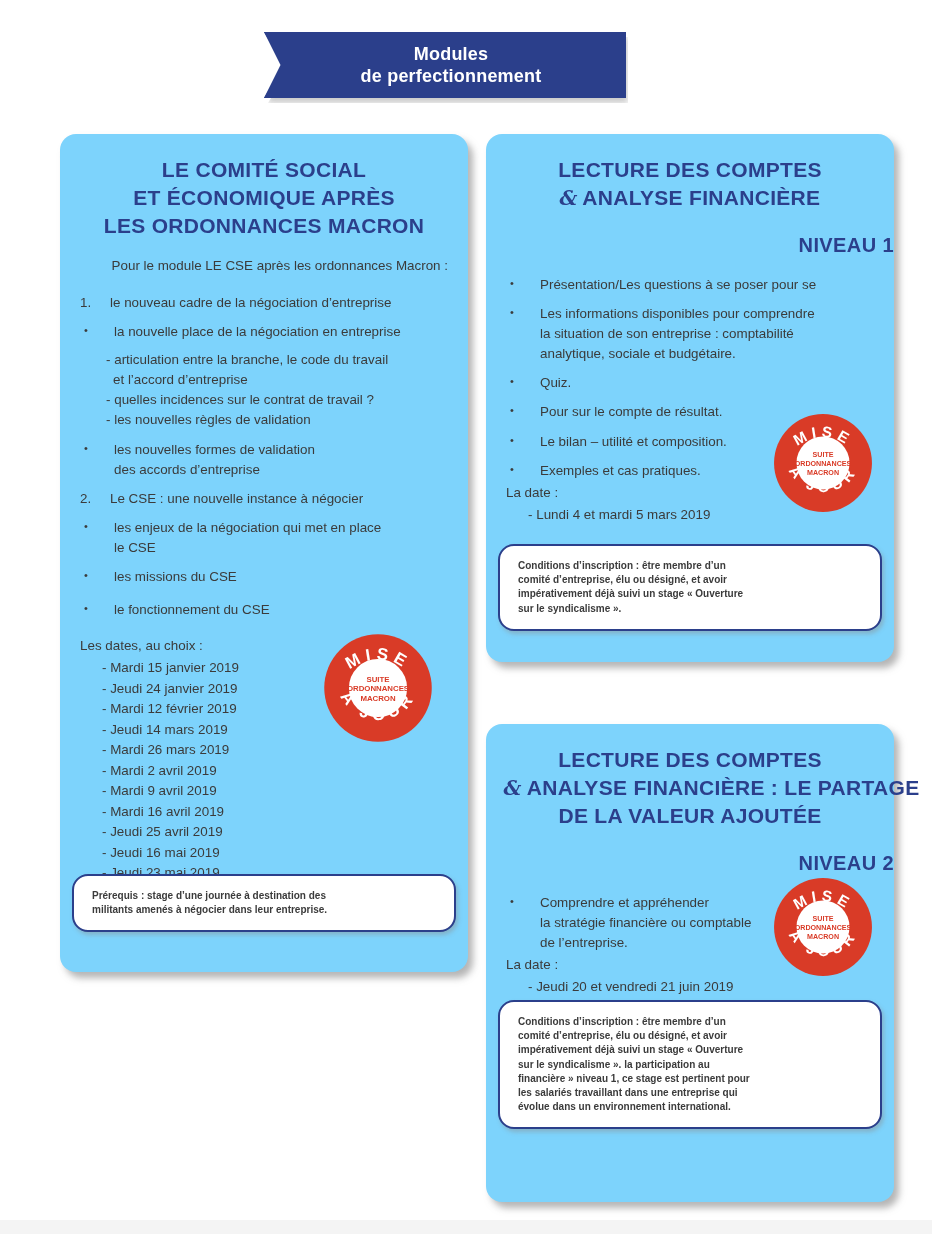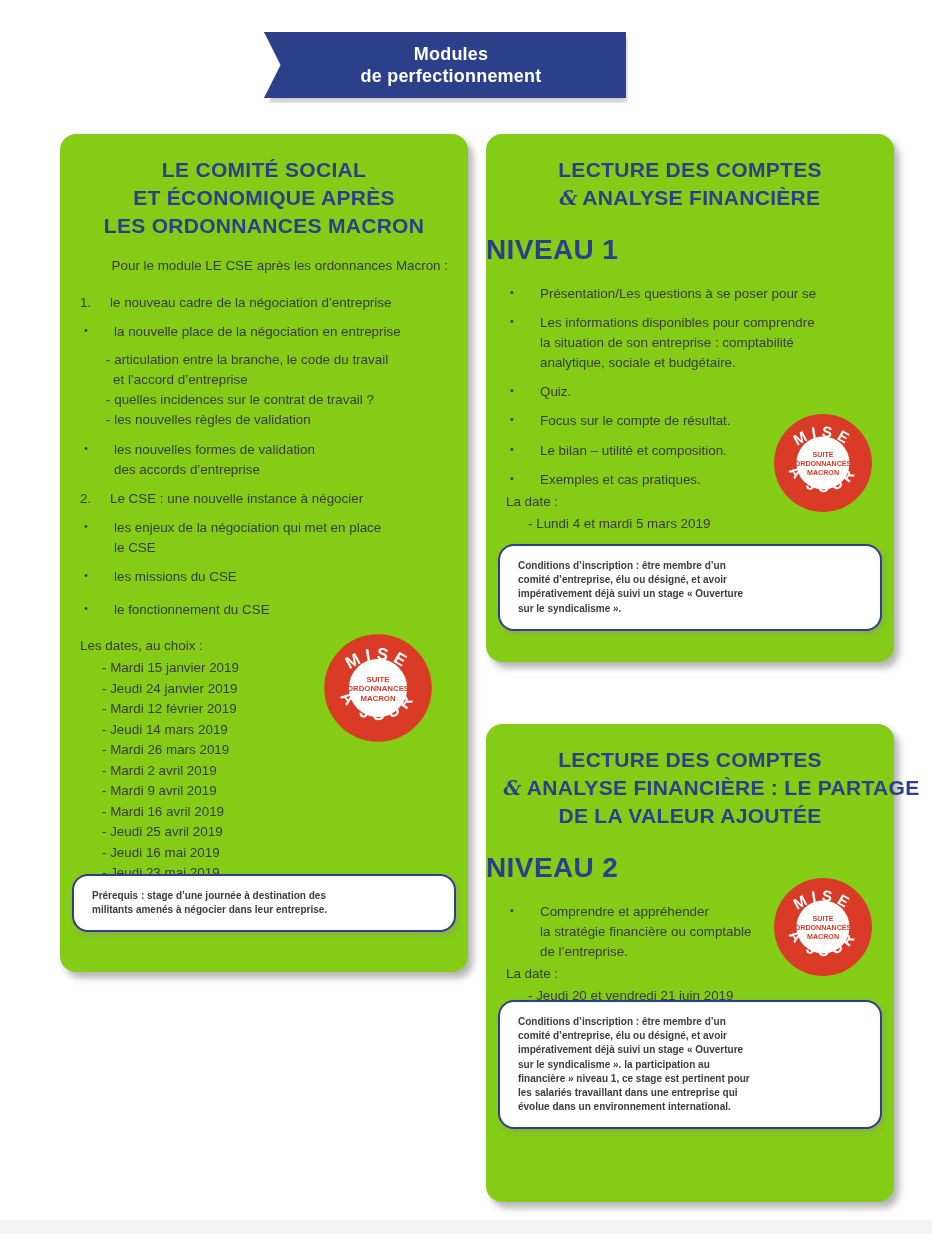--- a/index.html
+++ b/index.html
@@ -84,21 +84,21 @@
     font-weight: bold;
     line-height: 1.25;
     letter-spacing: .2px;
     padding-left: 14px;
   }
   .ribbon-text .l2 { display: block; }
 
   
   .card {
     position: absolute;
-    background: #84cc16;
+    background: #7dd3fc;
     border-radius: 16px;
     box-shadow: 5px 6px 7px rgba(120,120,120,.55);
     box-sizing: border-box;
   }
   #card-cse   { left: 60px;  top: 134px; width: 408px; height: 838px; }
   #card-n1    { left: 486px; top: 134px; width: 408px; height: 528px; }
   #card-n2    { left: 486px; top: 724px; width: 408px; height: 478px; }
 
   .card-title {
     color: #2b3f8b;
@@ -115,23 +115,23 @@
   .card-title .tline { display: block; white-space: nowrap; }
   .amp {
     display: inline-block;
     font-family: "DejaVu Serif", serif;
     font-style: italic;
     font-weight: bold;
     transform: scaleX(1.05);
   }
   .level {
     color: #2b3f8b;
-    text-align: left;
+    text-align: right;
     font-weight: bold;
-    font-size: 28px;
+    font-size: 20px;
     letter-spacing: .4px;
     margin: 0;
     padding-top: 22px;
   }
 
   .body-area {
     position: relative;
     padding: 16px 20px 0 20px;
     color: #3b3b3b;
     font-size: 13.4px;
@@ -359,21 +359,21 @@
         </div>
         <div class="li">
           <span class="marker dot">•</span>
           <span class="txt">
             <span class="ln">Quiz.</span>
           </span>
         </div>
         <div class="li">
           <span class="marker dot">•</span>
           <span class="txt">
-            <span class="ln">Focus sur le compte de résultat.</span>
+            <span class="ln">Pour sur le compte de résultat.</span>
           </span>
         </div>
         <div class="li">
           <span class="marker dot">•</span>
           <span class="txt">
             <span class="ln">Le bilan – utilité et composition.</span>
           </span>
         </div>
         <div class="li" style="margin-bottom:0;">
           <span class="marker dot">•</span>

